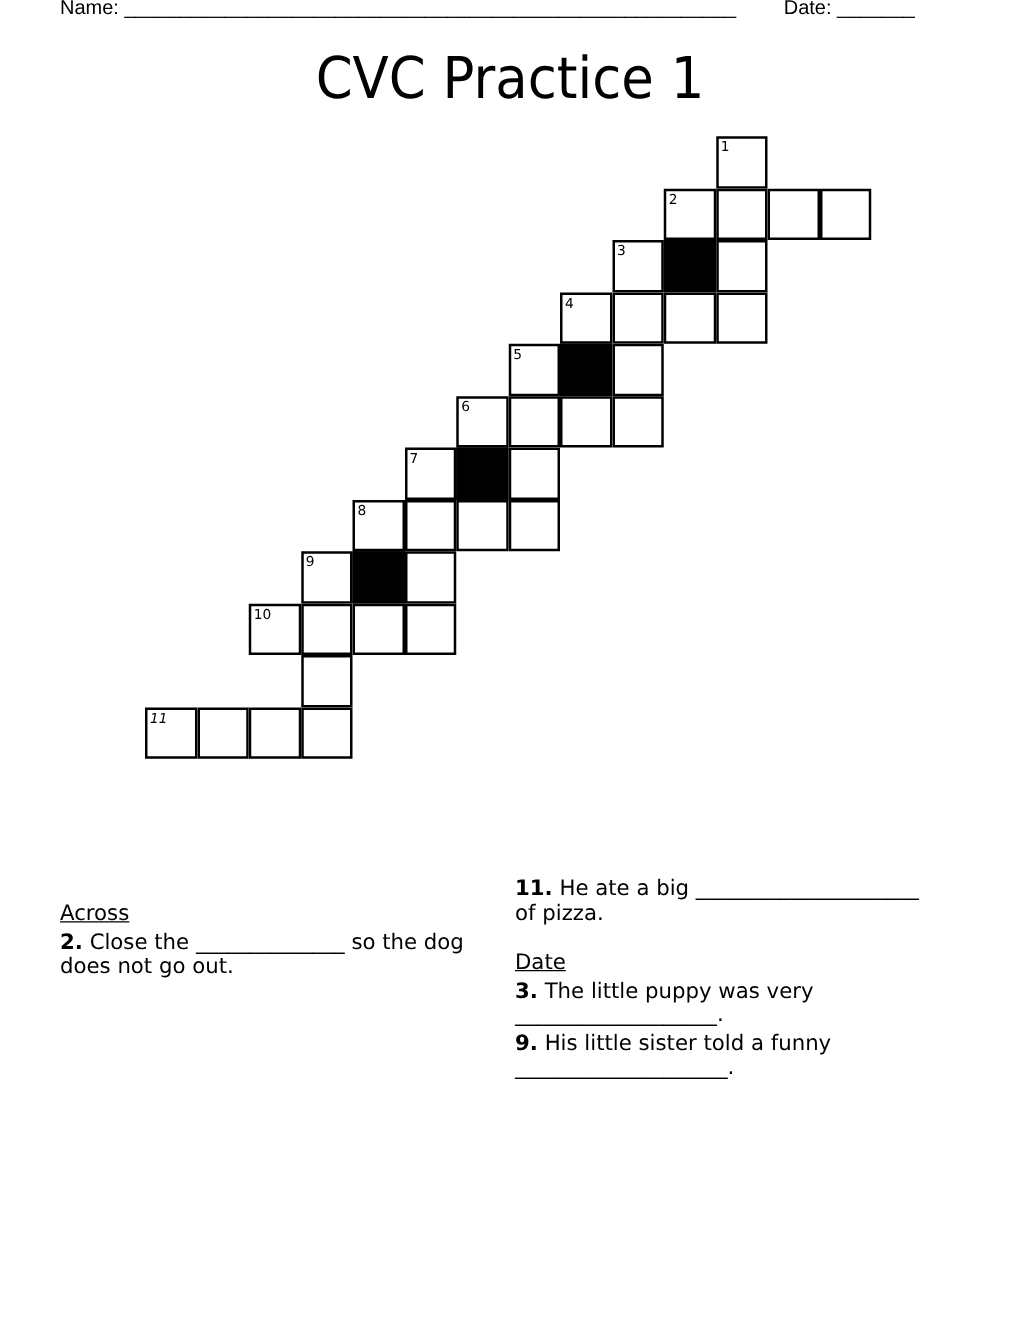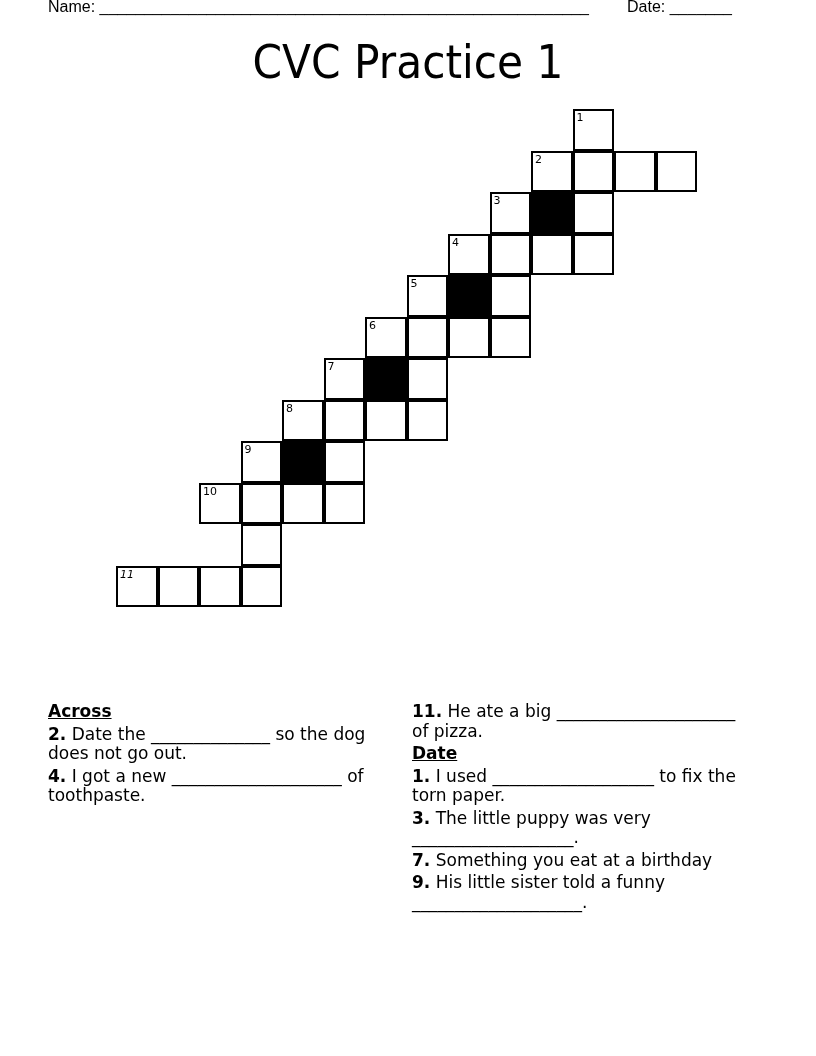--- a/index.html
+++ b/index.html
@@ -8,21 +8,21 @@
   .hdr-name { left:48px; }
   .hdr-date { left:627px; }
   .title { position:absolute; top:34px; left:0; width:816px; text-align:center; font-family:"DejaVu Sans", sans-serif; font-size:46px; line-height:56px; transform:scaleX(0.92); transform-origin:408px 0; }
   .grid { position:absolute; left:117px; top:110px; }
   .cell { position:absolute; width:41.5px; height:41.5px; box-sizing:border-box; border:2px solid #000; background:#fff; margin-left:-1px; margin-top:-1px; }
   .cell.black { background:#000; }
   .num { position:absolute; left:2px; top:0px; font-family:"DejaVu Sans", sans-serif; font-size:11px; line-height:13px; }
   .clues { position:absolute; top:702px; font-family:"DejaVu Sans", sans-serif; font-size:17px; line-height:19.5px; }
   .clues.left { left:48px; width:340px; }
   .clues.right { left:412px; width:340px; }
-  .sect { font-weight:bold; text-decoration:underline; margin-bottom:3px; }
+  .sect { font-weight:normal; text-decoration:underline; margin-bottom:3px;margin-top:20px; }
   .clue { margin-bottom:3px; }
   .clue b { font-weight:bold; }
 </style>
 </head>
 <body>
 
 <div class="hdr hdr-name">Name: _______________________________________________________</div>
 <div class="hdr hdr-date">Date: _______</div>
 <div class="title">CVC Practice 1</div>
 
@@ -84,24 +84,21 @@
     <div class="cell" style="left: 0px; top: 456.5px; font-style: italic;">
       <span class="num">11</span>
     </div>
     <div class="cell" style="left: 41.5px; top: 456.5px;"></div>
     <div class="cell" style="left: 83px; top: 456.5px;"></div>
     <div class="cell" style="left: 124.5px; top: 456.5px;"></div>
   </div>
 
 <div class="clues left">
   <div class="sect">Across</div>
-  <div class="clue"><b>2.</b><span> Date the ______________ so the dog does not go out.</span></div>
-  <div class="clue"><b>4.</b><span> I got a new ____________________ of toothpaste.</span></div>
+  <div class="clue"><b>2.</b><span> Close the ______________ so the dog does not go out.</span></div>
 </div>
 
 <div class="clues right">
   <div class="clue"><b>11.</b><span> He ate a big _____________________ of pizza.</span></div>
   <div class="sect">Date</div>
-  <div class="clue"><b>1.</b><span> I used ___________________ to fix the torn paper.</span></div>
   <div class="clue"><b>3.</b><span> The little puppy was very ___________________.</span></div>
-  <div class="clue"><b>7.</b><span> Something you eat at a birthday</span></div>
   <div class="clue"><b>9.</b><span> His little sister told a funny ____________________.</span></div>
 </div>
 
 </body></html>

